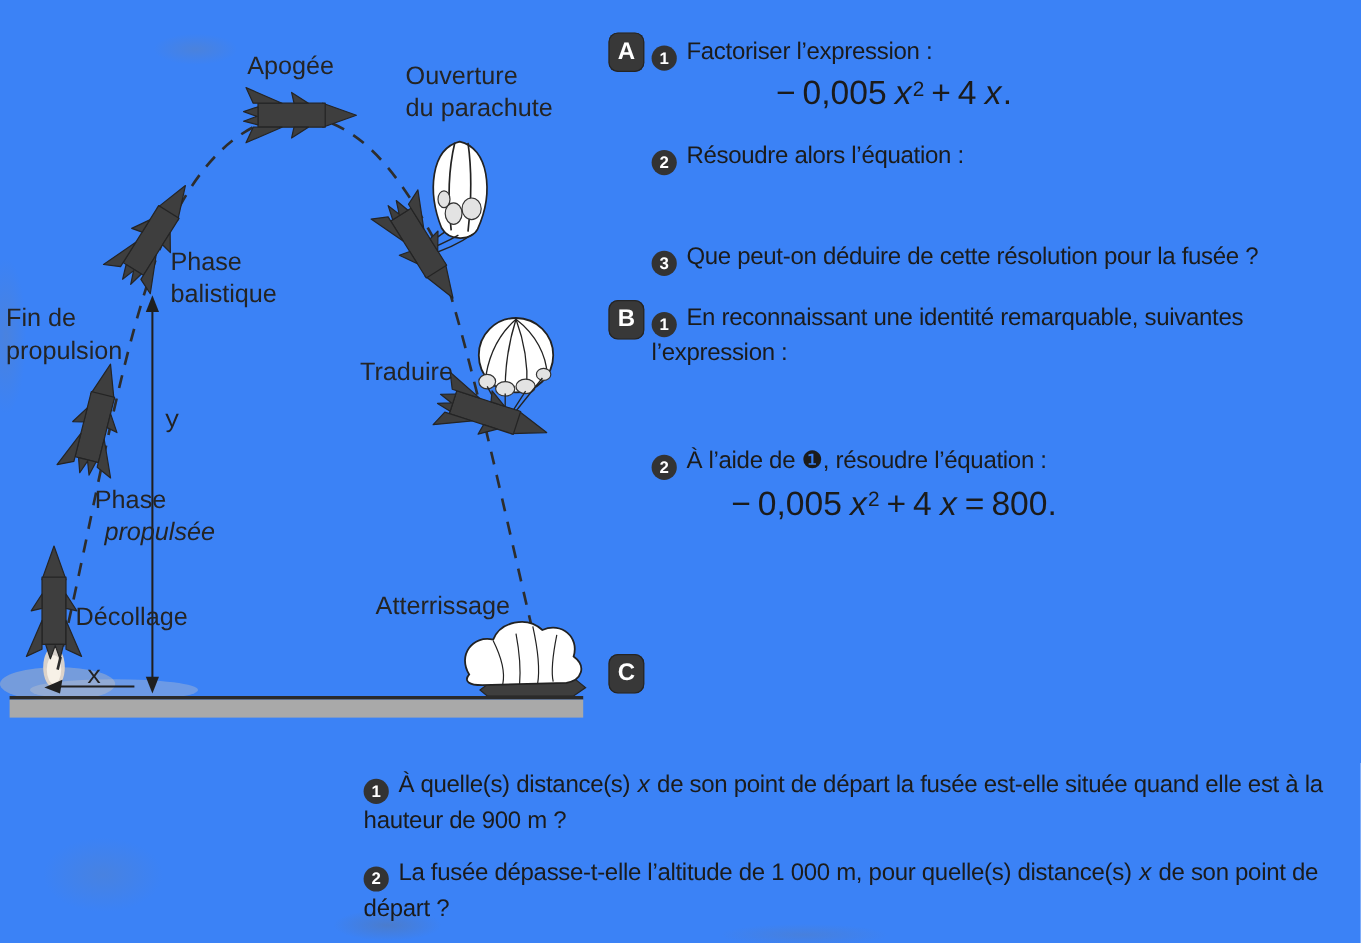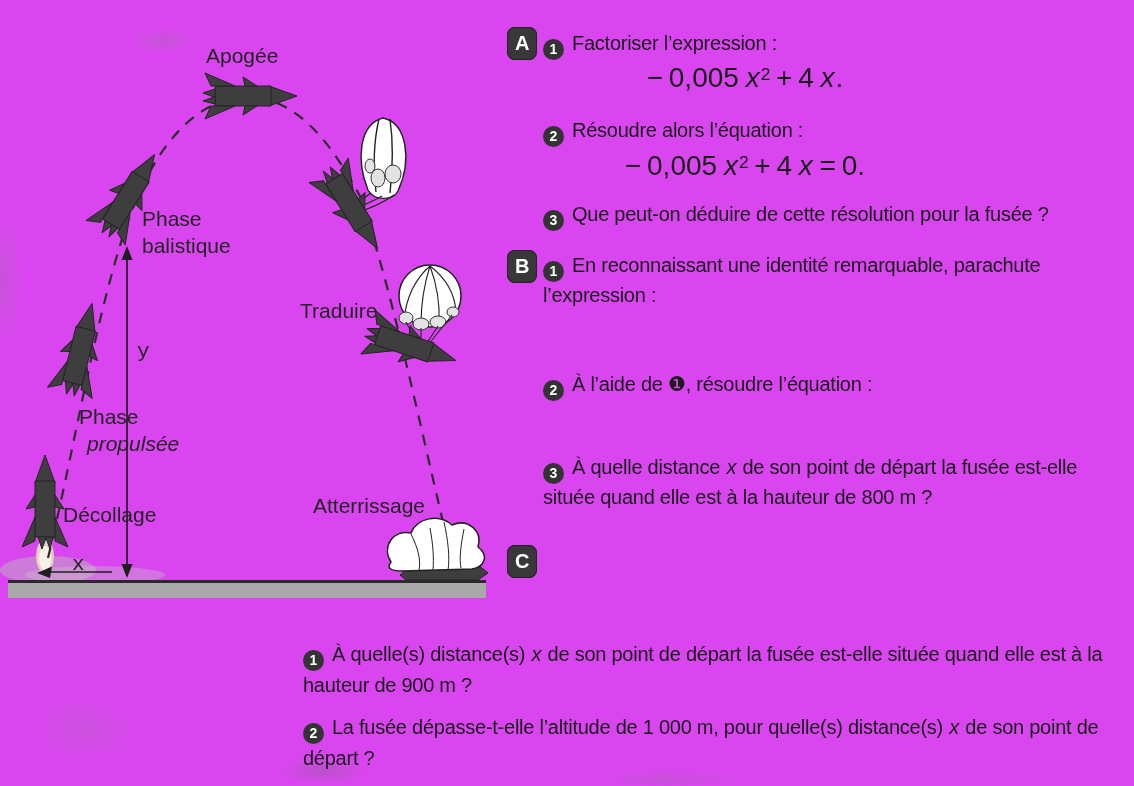--- a/index.html
+++ b/index.html
@@ -1,18 +1,18 @@
 <!DOCTYPE html>
 <html lang="fr"><head>
 <meta charset="utf-8">
 <style>
   html,body{margin:0;padding:0;background:#ffffff;}
   .page{
     position:relative;width:1134px;height:786px;overflow:hidden;
-    background:#d946ef;
+    background:#3b82f6;
     font-family:"Liberation Sans","DejaVu Sans",sans-serif;
     color:#1b1b1b;
   }
   
   .smudge{position:absolute;border-radius:50%;pointer-events:none;}
   .sm1{left:128px;top:28px;width:70px;height:26px;background:radial-gradient(closest-side,rgba(130,130,130,.22),transparent);}
   .sm2{left:-12px;top:215px;width:34px;height:130px;background:radial-gradient(closest-side,rgba(130,130,130,.20),transparent);}
   .sm3{left:36px;top:698px;width:100px;height:62px;background:radial-gradient(closest-side,rgba(130,130,130,.18),transparent);}
   .sm4{left:278px;top:758px;width:90px;height:26px;background:radial-gradient(closest-side,rgba(110,110,110,.30),transparent);}
   .sm5{left:600px;top:770px;width:140px;height:18px;background:radial-gradient(closest-side,rgba(120,120,120,.20),transparent);}
@@ -147,23 +147,31 @@
         </g>
       </g>
 
       <g>
         <rect x="8" y="580" width="478" height="3" fill="#2a2a2a"></rect>
         <rect x="8" y="583" width="478" height="15" fill="#a9a9a9"></rect>
       </g>
     </svg>
 
     <div class="dlabel" style="left:206px;top:42px;">Apogée</div>
+    <div class="dlabel" style="left:338px;top:50px;">
+      <div>Ouverture</div>
+      <div>du parachute</div>
+    </div>
     <div class="dlabel" style="left:142px;top:205px;">
       <div>Phase</div>
       <div>balistique</div>
+    </div>
+    <div class="dlabel" style="left:5px;top:252px;">
+      <div>Fin de</div>
+      <div>propulsion</div>
     </div>
     <div class="dlabel" style="left:300px;top:297px;">Traduire</div>
     <div class="dlabel" style="left:79px;top:403px;">
       <div>Phase</div>
       <div style="margin-left:8px;font-style:italic;">propulsée</div>
     </div>
     <div class="dlabel" style="left:63px;top:501px;">Décollage</div>
     <div class="dlabel" style="left:313px;top:492px;">Atterrissage</div>
     <div class="axis-letter" style="left:137px;top:340px;">y</div>
     <div class="axis-letter" style="left:72px;top:553px;">x</div>
@@ -174,39 +182,36 @@
     <div class="abs letter-badge" style="left:2px;top:27px;">A</div>
 
     <div class="abs qtext" style="left:38px;top:30px;width:545px;">
       <span class="numbadge">1</span><span>Factoriser l’expression :</span>
     </div>
     <div class="abs eq" style="left:70px;top:61px;width:340px;">− 0,005 <i>x</i><sup>2</sup> + 4 <i>x</i>.</div>
 
     <div class="abs qtext" style="left:38px;top:117px;width:545px;">
       <span class="numbadge">2</span><span>Résoudre alors l’équation :</span>
     </div>
-    <div class="abs eq" style="left:70px;top:149px;width:340px;">− 0,005 <i>x</i><sup>2</sup> + 4 <i>x</i> = 0.</div>
 
     <div class="abs qtext" style="left:38px;top:201px;width:548px;">
       <span class="numbadge">3</span><span>Que peut-on déduire de cette résolution pour la fusée ?</span>
     </div>
 
     <div class="abs letter-badge" style="left:2px;top:250px;">B</div>
 
     <div class="abs qtext" style="left:38px;top:252px;width:548px;">
-      <span class="numbadge">1</span><span>En reconnaissant une identité remarquable, parachute l’expression :</span>
+      <span class="numbadge">1</span><span>En reconnaissant une identité remarquable, suivantes l’expression :</span>
     </div>
 
     <div class="abs qtext" style="left:38px;top:371px;width:548px;">
       <span class="numbadge">2</span><span>À l’aide de ❶, résoudre l’équation :</span>
     </div>
-
-    <div class="abs qtext" style="left:38px;top:454px;width:548px;">
-      <span class="numbadge">3</span><span>À quelle distance <i>x</i> de son point de départ la fusée est-elle située quand elle est à la hauteur de 800 m ?</span>
-    </div>
+    <div class="abs eq" style="left:70px;top:403px;width:340px;">− 0,005 <i>x</i><sup>2</sup> + 4 <i>x</i> = 800.</div>
+
 
     <div class="abs letter-badge" style="left:2px;top:545px;">C</div>
   </div>
 
   <div class="bottom">
     <div class="abs qtext" style="left:0;top:0;width:815px;">
       <span class="numbadge">1</span><span>À quelle(s) distance(s) <i>x</i> de son point de départ la fusée est-elle située quand elle est à la hauteur de 900 m ?</span>
     </div>
     <div class="abs qtext" style="left:0;top:73px;width:815px;">
       <span class="numbadge">2</span><span>La fusée dépasse-t-elle l’altitude de 1 000 m, pour quelle(s) distance(s) <i>x</i> de son point de départ ?</span>

